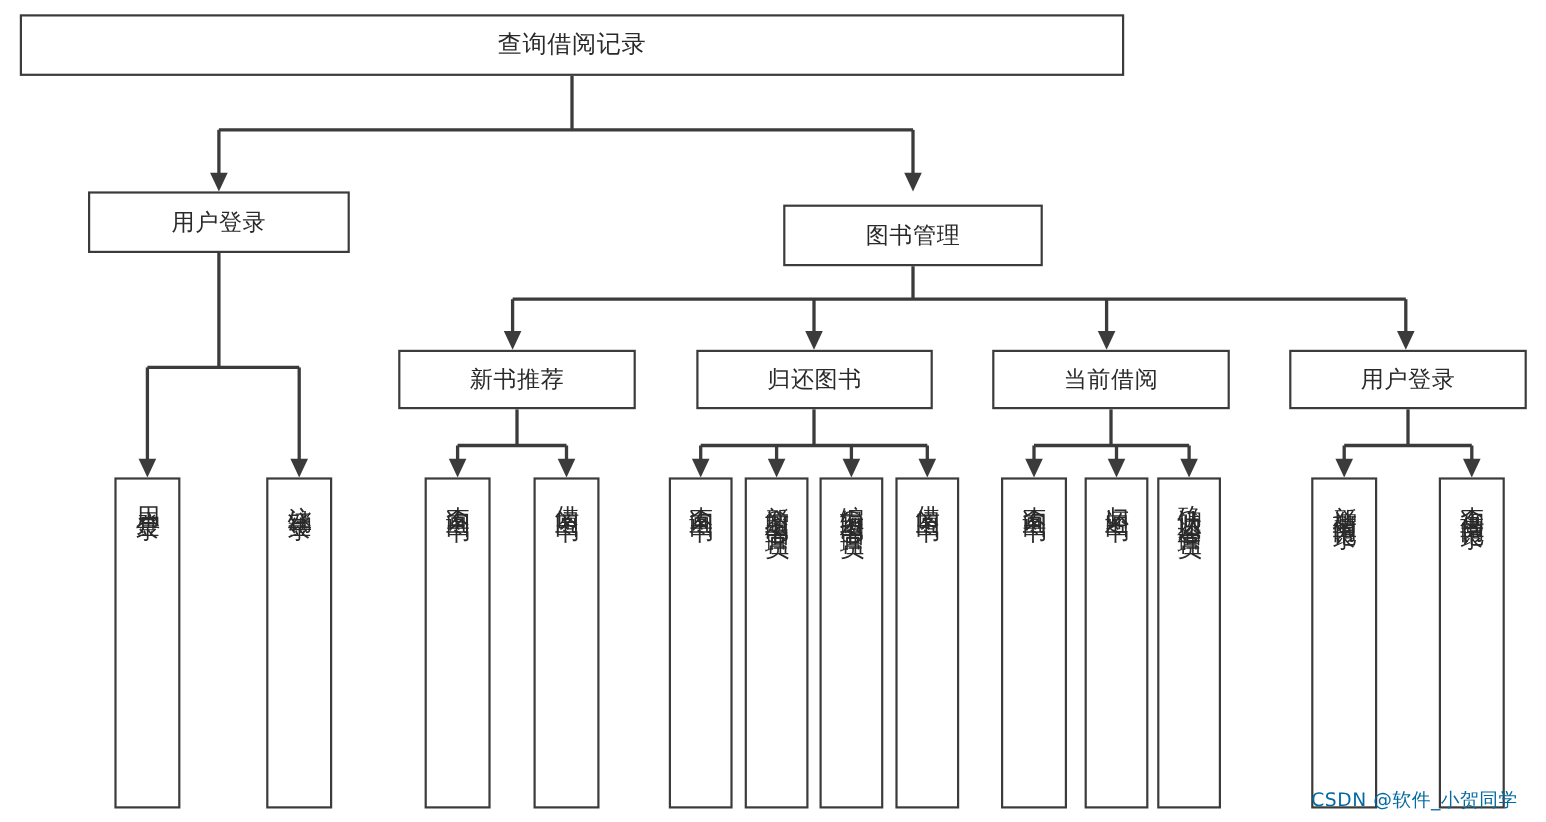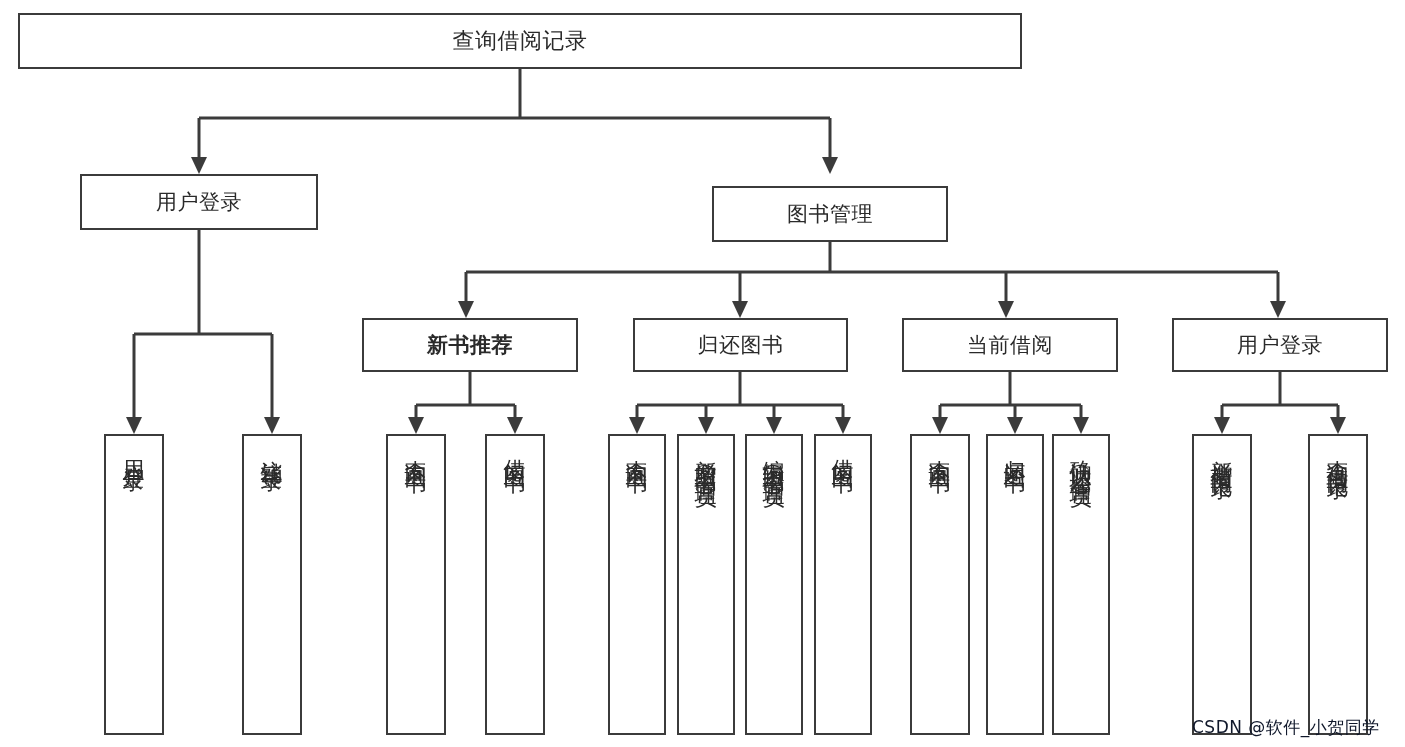--- a/index.html
+++ b/index.html
@@ -133,21 +133,21 @@
       <div class="node node-h node-root" style="left: 18px; top: 13px; width: 1004px; height: 56px; border-color: rgb(59, 59, 59);">
         <span class="node-label" style="color: rgb(42, 42, 42);">查询借阅记录</span>
       </div>
       <div class="node node-h node-level1" style="left: 80px; top: 174px; width: 238px; height: 56px; border-color: rgb(59, 59, 59);">
         <span class="node-label" style="color: rgb(42, 42, 42);">用户登录</span>
       </div>
       <div class="node node-h node-level1" style="left: 712px; top: 186px; width: 236px; height: 56px; border-color: rgb(59, 59, 59);">
         <span class="node-label" style="color: rgb(42, 42, 42);">图书管理</span>
       </div>
       <div class="node node-h node-level2" style="left: 362px; top: 318px; width: 216px; height: 54px; border-color: rgb(59, 59, 59);">
-        <span class="node-label" style="color: rgb(42, 42, 42); font-weight: bold;">新书推荐</span>
+        <span class="node-label" style="color: rgb(42, 42, 42);">新书推荐</span>
       </div>
       <div class="node node-h node-level2" style="left: 633px; top: 318px; width: 215px; height: 54px; border-color: rgb(59, 59, 59);">
         <span class="node-label" style="color: rgb(42, 42, 42);">归还图书</span>
       </div>
       <div class="node node-h node-level2" style="left: 902px; top: 318px; width: 216px; height: 54px; border-color: rgb(59, 59, 59);">
         <span class="node-label" style="color: rgb(42, 42, 42);">当前借阅</span>
       </div>
       <div class="node node-h node-level2" style="left: 1172px; top: 318px; width: 216px; height: 54px; border-color: rgb(59, 59, 59);">
         <span class="node-label" style="color: rgb(42, 42, 42);">用户登录</span>
       </div>
@@ -185,15 +185,15 @@
         <span class="node-label" style="color: rgb(42, 42, 42);">确认归还（管理员）</span>
       </div>
       <div class="node node-v node-leaf" style="left: 1192px; top: 434px; width: 60px; height: 301px; border-color: rgb(59, 59, 59);">
         <span class="node-label" style="color: rgb(42, 42, 42);">新增借阅记录</span>
       </div>
       <div class="node node-v node-leaf" style="left: 1308px; top: 434px; width: 60px; height: 301px; border-color: rgb(59, 59, 59);">
         <span class="node-label" style="color: rgb(42, 42, 42);">查询借阅记录</span>
       </div>
     </div>
 
-  <div class="watermark" style="left: 1192px; top: 716px; color: #0f172a;">CSDN @软件_小贺同学</div>
+  <div class="watermark" style="left: 1192px; top: 716px; color: #0369a1;">CSDN @软件_小贺同学</div>
 
 </div>
 
 </body></html>

